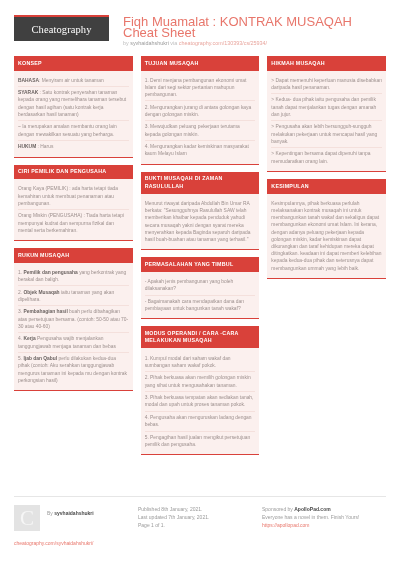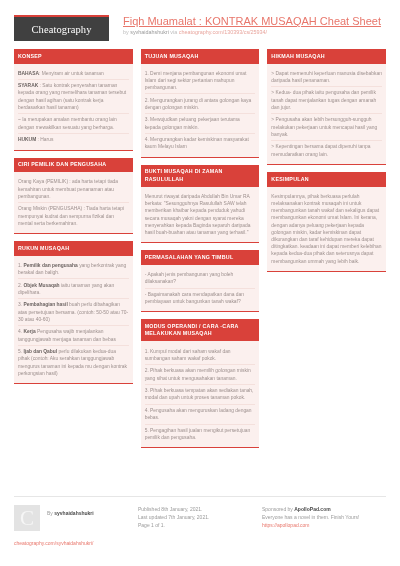--- a/index.html
+++ b/index.html
@@ -22,23 +22,22 @@
     border-top: 2px solid #d9413a;
     display: flex; align-items: center; justify-content: center;
     flex: 0 0 auto;
   }
   .logo-text {
     color: #ffffff; font-family: "Liberation Serif", serif;
     font-size: 10.5px; letter-spacing: .1px;
   }
   .header-titles { margin-left: 14px; padding-top: 1px; }
   .sheet-title {
-    color: #e8766b; font-size: 11px; line-height: 11px;
+    color: #e8766b; font-size: 13px; line-height: 11px;
     font-family: "Liberation Sans", sans-serif;
-    text-decoration: underline;
   }
   .sheet-sub { color: #bdbdbd; font-size: 5.4px; line-height: 9px; margin-top: 1px; }
   .sheet-sub .by-name { color: #9a9a9a; }
   .sheet-sub .link { color: #e8a59d; }
 
   
   .columns { display: flex; gap: 8px; }
   .col { flex: 1 1 0; min-width: 0; }
 
   .card { margin-bottom: 7px; }

